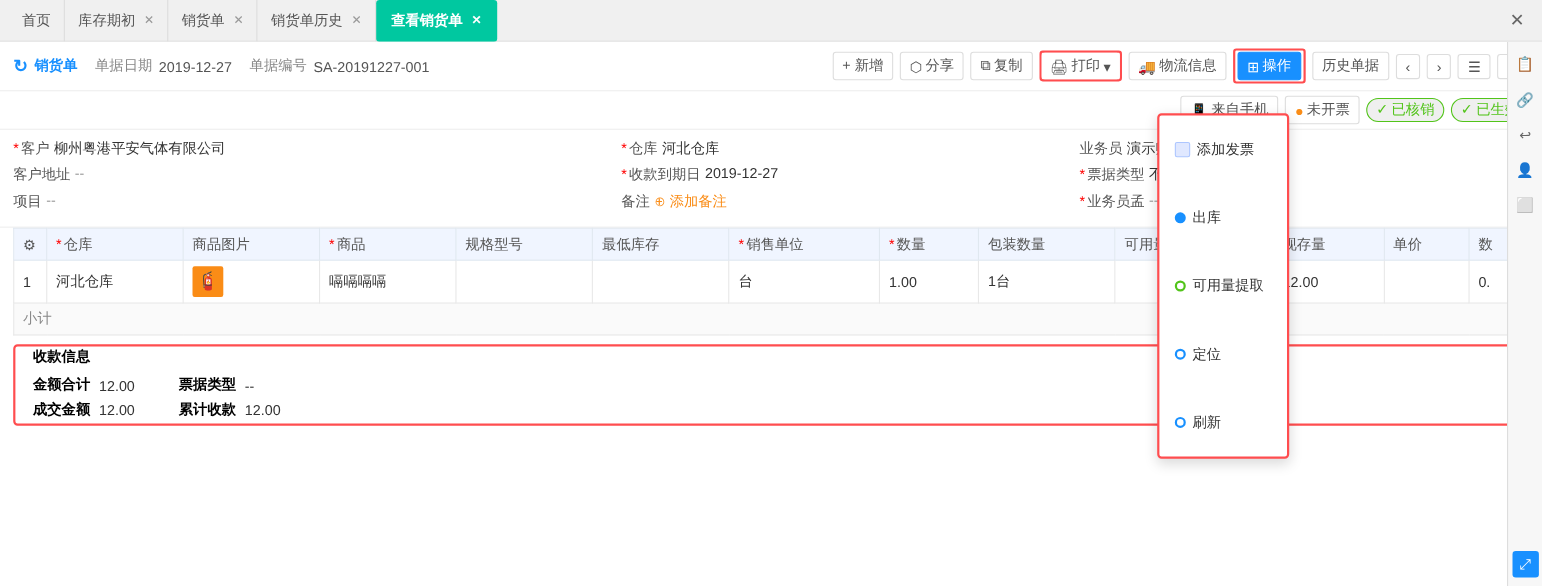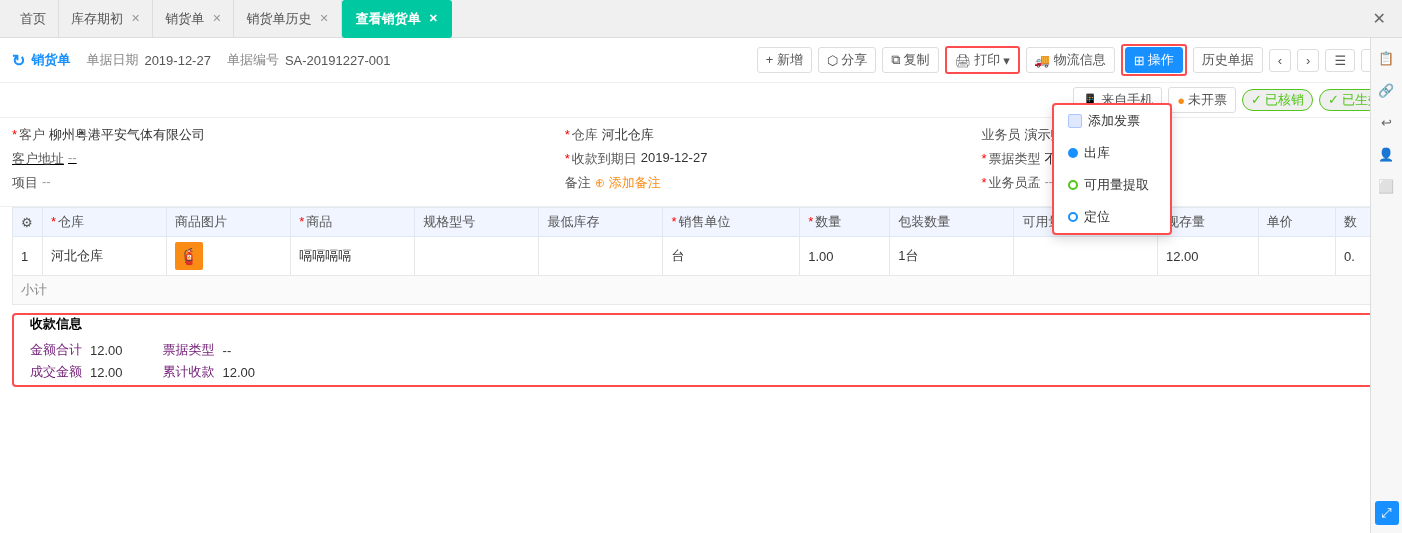--- a/index.html
+++ b/index.html
@@ -79,41 +79,41 @@
     .gear-col { width: 30px; text-align: center; }
 
     
     .bottom-panel {
       border: 2px solid #ff4d4f; border-radius: 4px; margin: 8px 12px;
       padding: 0 16px; background: #fff;
     }
     .bottom-panel h3 { font-weight: bold; margin-bottom: 8px; font-size: 13px; }
     .bottom-row { display: flex; gap: 40px; flex-wrap: wrap; margin-bottom: 4px; }
     .bottom-item { display: flex; align-items: center; gap: 8px; }
-    .bottom-label { color: #701a75; }
+    .bottom-label { color: #000000; font-weight: bold; }
     .bottom-value { color: #333; }
     .red-value { color: #ff4d4f; }
 
     
     .right-sidebar {
       position: absolute; right: 0; top: 0; bottom: 0; width: 32px;
       background: #f7f7f7; border-left: 1px solid #ddd;
       display: flex; flex-direction: column; align-items: center; padding: 8px 0; gap: 8px;
     }
     .sidebar-icon { width: 24px; height: 24px; display: flex; align-items: center; justify-content: center; cursor: pointer; color: #666; border-radius: 3px; }
     .sidebar-icon.active { background: #1890ff; color: #fff; }
 
     
     .dropdown-menu {
       position: absolute; top: 65px; right: 230px; background: #fff;
       border: 2px solid #ff4d4f; border-radius: 4px; z-index: 100;
       min-width: 120px; box-shadow: 0 4px 12px rgba(0,0,0,0.15);
     }
     .dropdown-item {
-      display: flex; align-items: center; gap: 6px; padding: 7px 14px;
+      display: flex; align-items: center; gap: 6px; padding: 22px 14px;
       cursor: pointer; color: #333; white-space: nowrap;
     }
     .menu-icon-square { width: 14px; height: 14px; background: #e0e8ff; border: 1px solid #adc6ff; border-radius: 2px; display: inline-block; }
     .menu-icon-circle { width: 10px; height: 10px; border-radius: 50%; background: #1890ff; display: inline-block; }
     .menu-icon-circle-green { width: 10px; height: 10px; border-radius: 50%; background: transparent; border: 2px solid #52c41a; display: inline-block; }
     .menu-icon-circle-blue2 { width: 10px; height: 10px; border-radius: 50%; background: transparent; border: 2px solid #1890ff; display: inline-block; }
 
     
     .op-highlight { border: 2px solid #ff4d4f; border-radius: 3px; padding: 1px 2px; }
 
@@ -226,21 +226,21 @@
       <div class="form-field" style="flex: 1.5;">
         <span class="field-label required">仓库</span>
         <span class="field-value">河北仓库</span>
       </div>
       <div class="form-field" style="flex: 1.5;">
         <span class="field-label">业务员</span>
         <span class="field-value">演示账号</span>
       </div>
     </div>
     <div class="form-row">
-      <div class="form-field" style="flex: 2; text-decoration: underline;">
+      <div class="form-field" style="flex: 2;">
         <span class="field-label">客户地址</span>
         <span class="field-value dash-value">--</span>
       </div>
       <div class="form-field" style="flex: 1.5;">
         <span class="field-label required">收款到期日</span>
         <span class="field-value">2019-12-27</span>
       </div>
       <div class="form-field" style="flex: 1.5;">
         <span class="field-label required">票据类型</span>
         <span class="field-value">不开票</span>
@@ -343,20 +343,24 @@
       <span>出库</span>
     </div>
     <div class="dropdown-item">
       <span class="menu-icon-circle-green"></span>
       <span>可用量提取</span>
     </div>
     <div class="dropdown-item">
       <span class="menu-icon-circle-blue2"></span>
       <span>定位</span>
     </div>
+    <div class="dropdown-item">
+      <span class="menu-icon-circle-blue2"></span>
+      <span>刷新</span>
+    </div>
   </div>
 
   <div class="right-sidebar">
     <div class="sidebar-icon">📋</div>
     <div class="sidebar-icon">🔗</div>
     <div class="sidebar-icon">↩</div>
     <div class="sidebar-icon">👤</div>
     <div class="sidebar-icon">⬜</div>
     <div class="sidebar-icon active" style="margin-top: auto;">⤢</div>
   </div>

